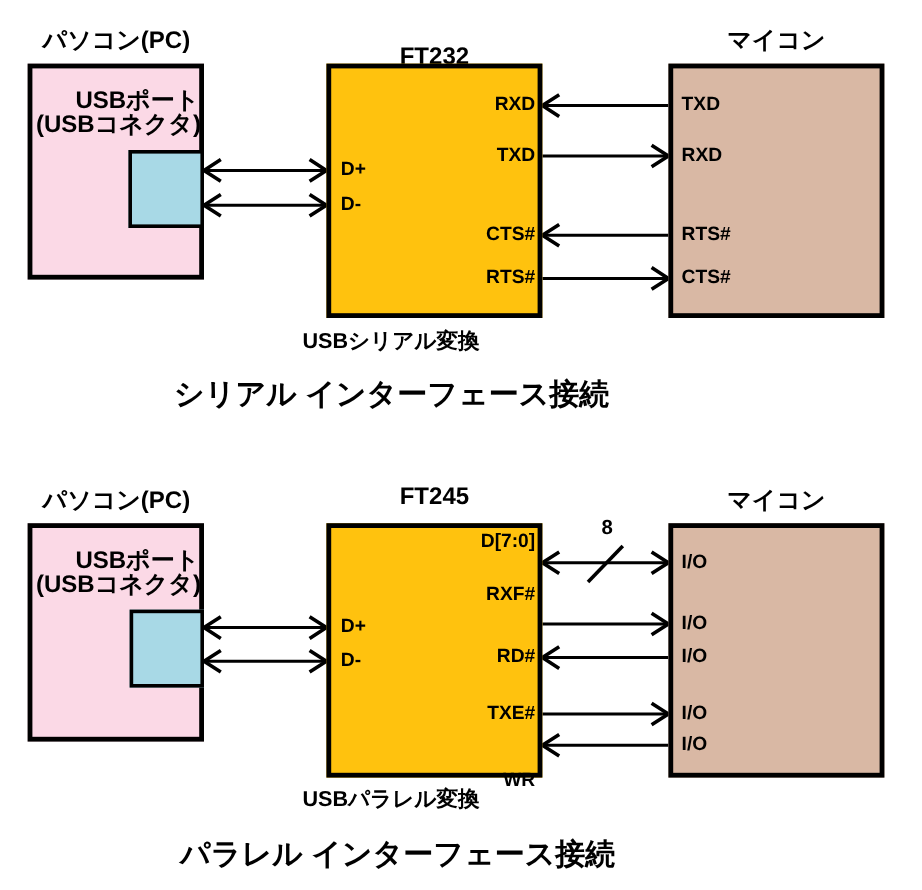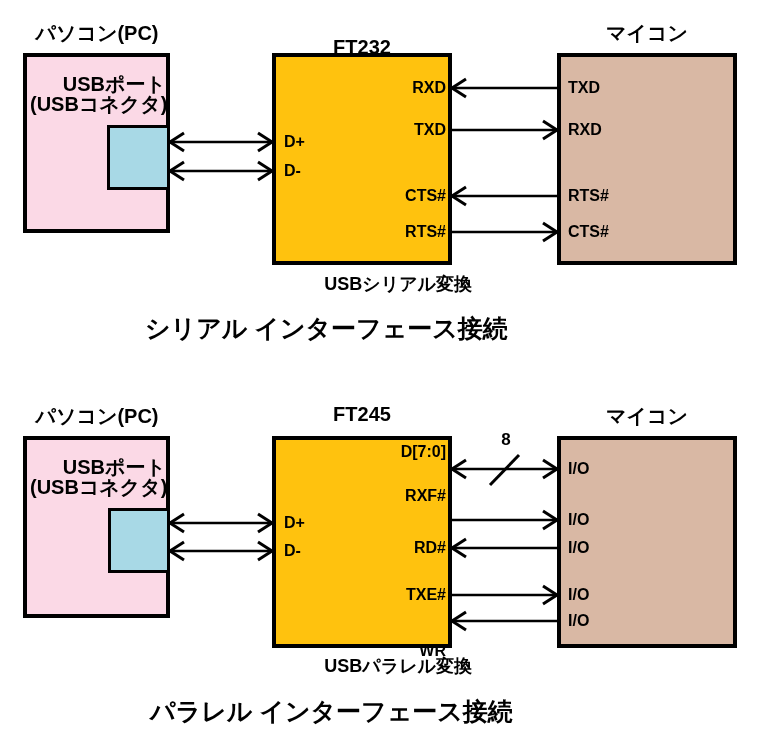--- a/index.html
+++ b/index.html
@@ -45,21 +45,21 @@
     font-weight:bold;
     font-size:16px;
     height:22px;line-height:22px;
     white-space:nowrap;
   }
   .pin.r{text-align:right;}
   .caption{
     position:absolute;
     font-weight:bold;
     font-size:18px;
-    text-align:right;
+    text-align:left;
     white-space:nowrap;
   }
   .title{
     position:absolute;
     font-weight:bold;
     font-size:25px;
     text-align:left;
     white-space:nowrap;
   }
   .bus-num{

